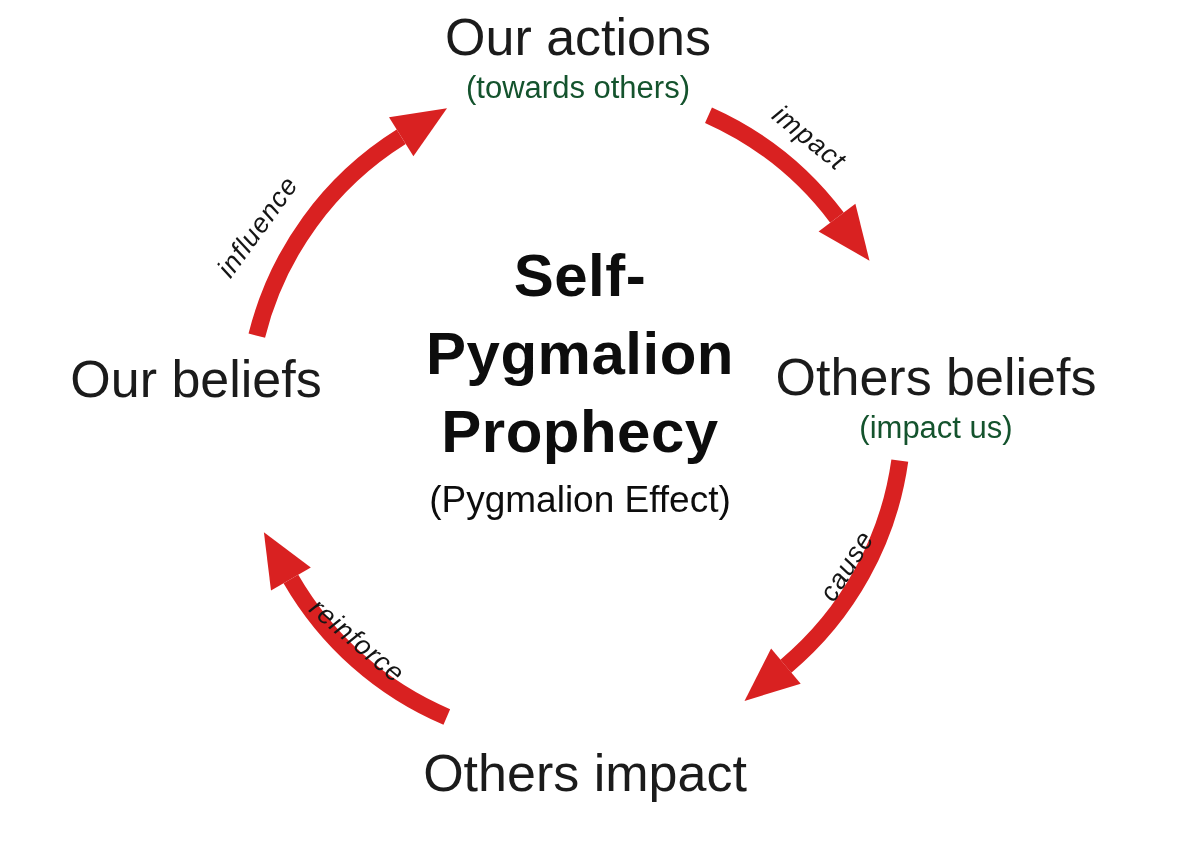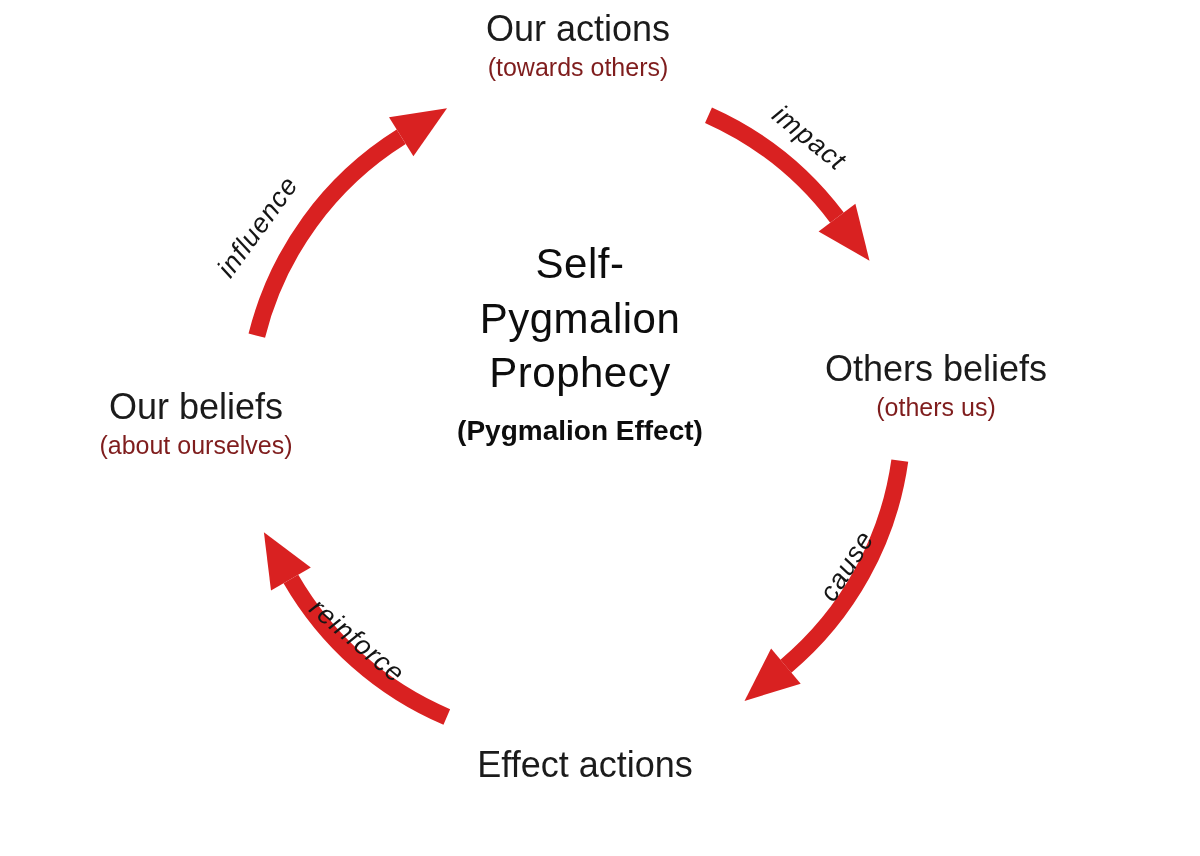--- a/index.html
+++ b/index.html
@@ -19,57 +19,57 @@
     left: 0; top: 0;
     width: 1200px; height: 856px;
   }
   .node {
     position: absolute;
     text-align: center;
     transform: translateX(-50%);
     color: #1b1b1b;
     white-space: nowrap;
   }
-  .node-label { font-size: 36px; line-height: 1.05; }
-  .node-sub   { font-size: 25px; margin-top: 5px; color: #7f1d1d; }
+  .node-label { font-size: 52px; line-height: 1.05; }
+  .node-sub   { font-size: 31px; margin-top: 5px; color: #14532d; }
   .center-block {
     position: absolute;
     left: 580px; top: 237px;
     transform: translateX(-50%);
     text-align: center;
     color: #0d0d0d;
     white-space: nowrap;
   }
   .center-line {
-    font-size: 42px;
-    font-weight: 400;
+    font-size: 60px;
+    font-weight: 700;
     line-height: 1.3;
     letter-spacing: 0.5px;
   }
   .center-sub {
-    font-size: 28px;
-    font-weight: 700;
-    margin-top: 14px;
+    font-size: 37px;
+    font-weight: 400;
+    margin-top: 8px;
   }
   .arrow-label {
     position: absolute;
     font-size: 27px;
     font-style: italic;
     color: #151515;
     white-space: nowrap;
     letter-spacing: 1px;
   }
   .arrow-label.influence { left: 258px; top: 227px; transform: translate(-50%,-50%) rotate(-54deg); }
   .arrow-label.impact    { left: 809px; top: 138px; transform: translate(-50%,-50%) rotate(39deg); }
   .arrow-label.cause     { left: 847px; top: 566px; transform: translate(-50%,-50%) rotate(-58deg); }
   .arrow-label.reinforce { left: 357px; top: 641px; transform: translate(-50%,-50%) rotate(40deg); }
   .node.top    { left: 578px; top: 10px;  }
   .node.right  { left: 936px; top: 350px; text-align: center; }
   .node.bottom { left: 585px; top: 746px; }
-  .node.left   { left: 196px; top: 352px; margin-top: 36px; }
+  .node.left   { left: 196px; top: 352px; }
 </style>
 </head>
 <body>
 
 <div class="canvas">
 
   <svg class="arrows-layer" viewBox="0 0 1200 856">
 
     <path d="M 256.8 335.6 A 328 328 0 0 1 401.2 136.8" fill="none" stroke-width="17" stroke-linecap="butt" stroke="#d92121"></path>
     <polygon points="447.0,108.2 413.4,156.3 389.0,117.3" fill="#d92121"></polygon>
@@ -91,30 +91,29 @@
     <div class="center-sub">(Pygmalion Effect)</div>
   </div>
 
   <div class="node top">
     <div class="node-label">Our actions</div>
     <div class="node-sub">(towards others)</div>
   </div>
 
   <div class="node right">
     <div class="node-label">Others beliefs</div>
-    <div class="node-sub">(others us)</div>
+    <div class="node-sub">(impact us)</div>
   </div>
 
   <div class="node bottom">
-    <div class="node-label">Effect actions</div>
+    <div class="node-label">Others impact</div>
   </div>
 
   <div class="node left">
     <div class="node-label">Our beliefs</div>
-    <div class="node-sub">(about ourselves)</div>
   </div>
 
   <div class="arrow-label influence">influence</div>
   <div class="arrow-label impact">impact</div>
   <div class="arrow-label cause">cause</div>
   <div class="arrow-label reinforce">reinforce</div>
 
 </div>
 
 </body></html>

